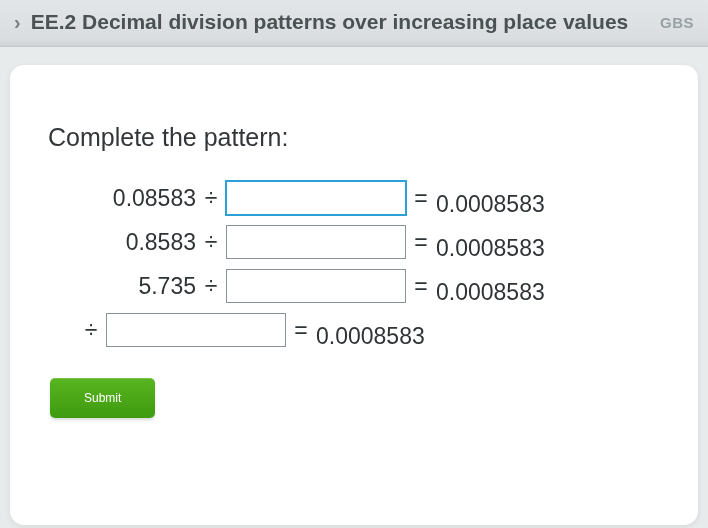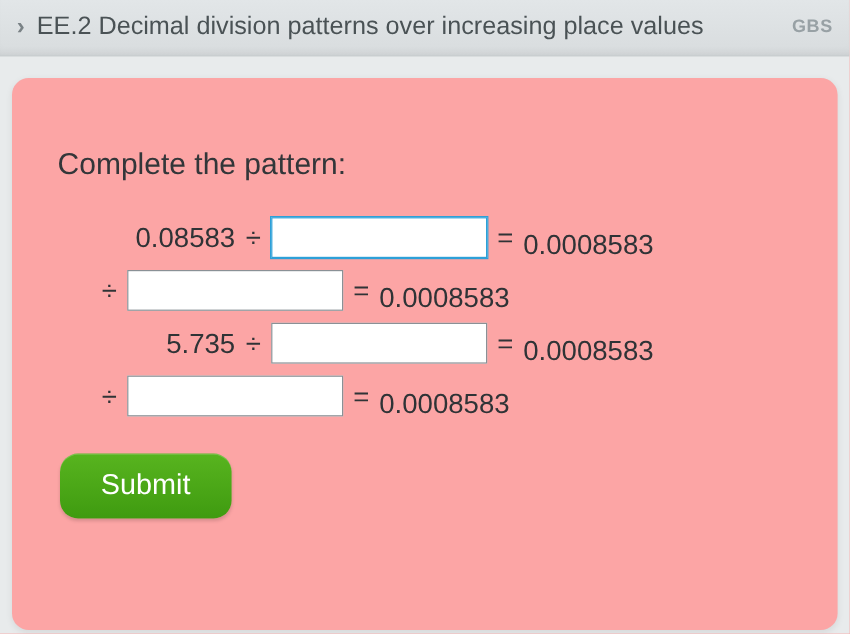--- a/index.html
+++ b/index.html
@@ -21,29 +21,30 @@
   .chevron {
     color: #7a8286;
     font-size: 20px;
     line-height: 1;
     font-weight: bold;
   }
   .header-title {
     color: #4a5255;
     font-size: 21px;
     flex: 1;
+    font-weight: bold;
   }
   .header-code {
     color: #98a1a5;
     font-size: 15px;
     font-weight: bold;
     letter-spacing: 0.5px;
   }
   .card {
-    background: #fca5a5;
+    background: #ffffff;
     margin: 18px 10px 0 10px;
     border-radius: 14px;
     box-shadow: 0 2px 6px rgba(0,0,0,0.08);
     padding: 58px 38px 20px 38px;
     height: 460px;
     position: relative;
   }
   .prompt {
     font-size: 25px;
     color: #333639;
@@ -88,23 +89,23 @@
   .result {
     min-width: 150px;
     margin-top: 12px;
   }
   .submit-btn {
     margin-top: 26px;
     margin-left: 2px;
     background: #4aa516;
     background: linear-gradient(to bottom, #58b41f 0%, #3f9b10 100%);
     color: #ffffff;
-    font-size: 24px;
+    font-size: 12px;
     border: none;
-    border-radius: 15px;
+    border-radius: 5px;
     padding: 13px 34px;
     cursor: pointer;
     box-shadow: 0 2px 3px rgba(0,0,0,0.15), inset 0 1px 0 rgba(255,255,255,0.2);
   }
 </style>
 </head>
 <body>
 
 <div class="header">
   <span class="chevron">›</span>
@@ -119,20 +120,21 @@
 
     <div class="row">
       <span class="dividend">0.08583</span>
       <span class="op">÷</span>
       <input class="answer-input focused" value="" style="">
       <span class="eq">=</span>
       <span class="result">0.0008583</span>
     </div>
 
     <div class="row">
+      <span class="dividend">0.8583</span>
       <span class="op">÷</span>
       <input class="answer-input" value="" style="">
       <span class="eq">=</span>
       <span class="result">0.0008583</span>
     </div>
 
     <div class="row">
       <span class="dividend">5.735</span>
       <span class="op">÷</span>
       <input class="answer-input" value="" style="">

